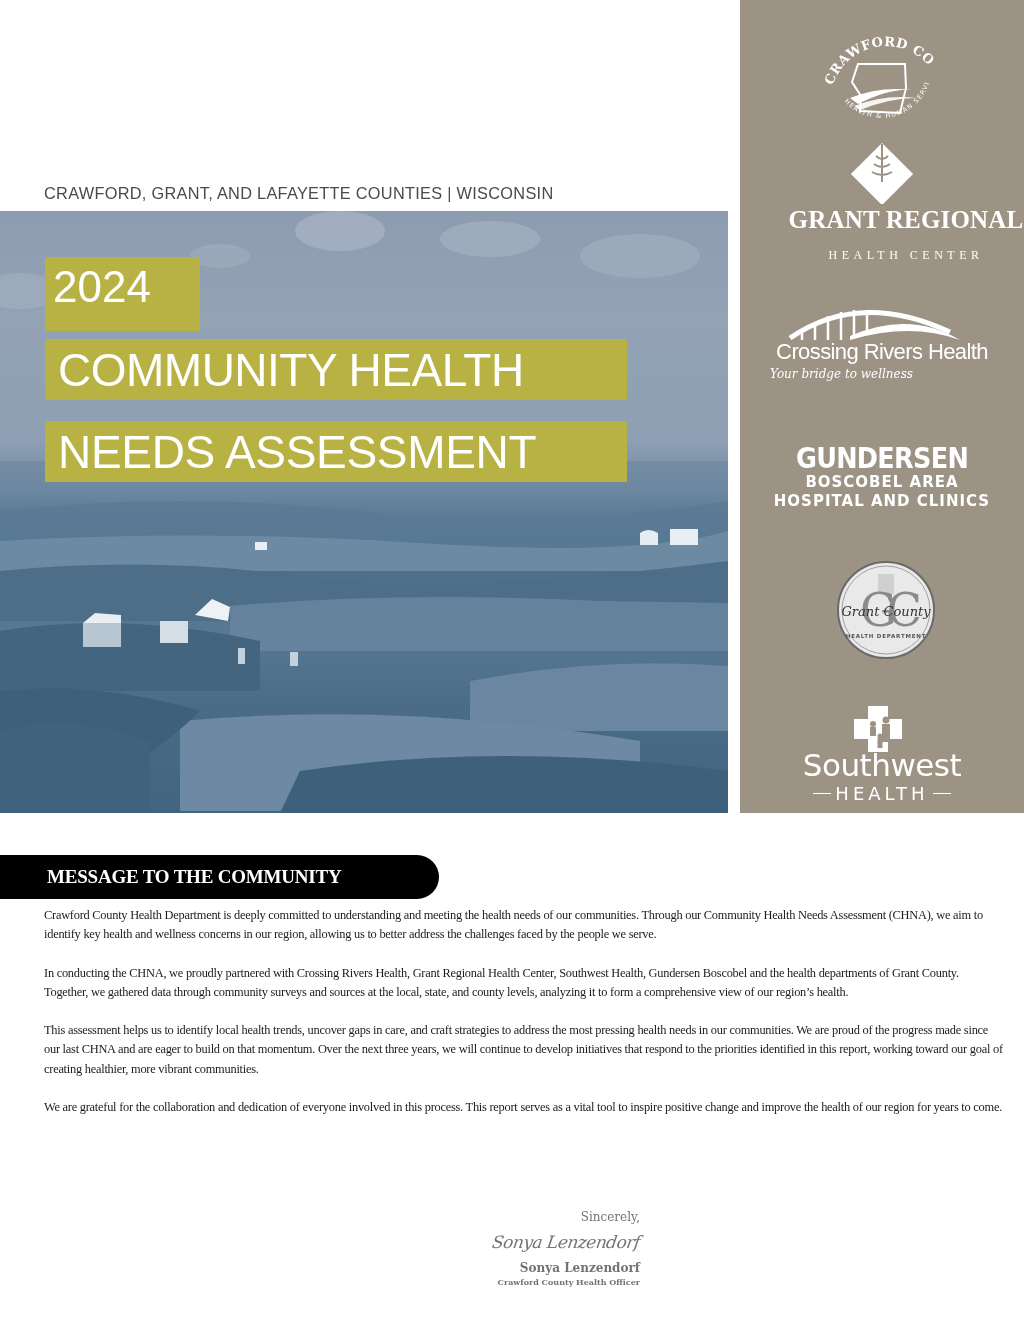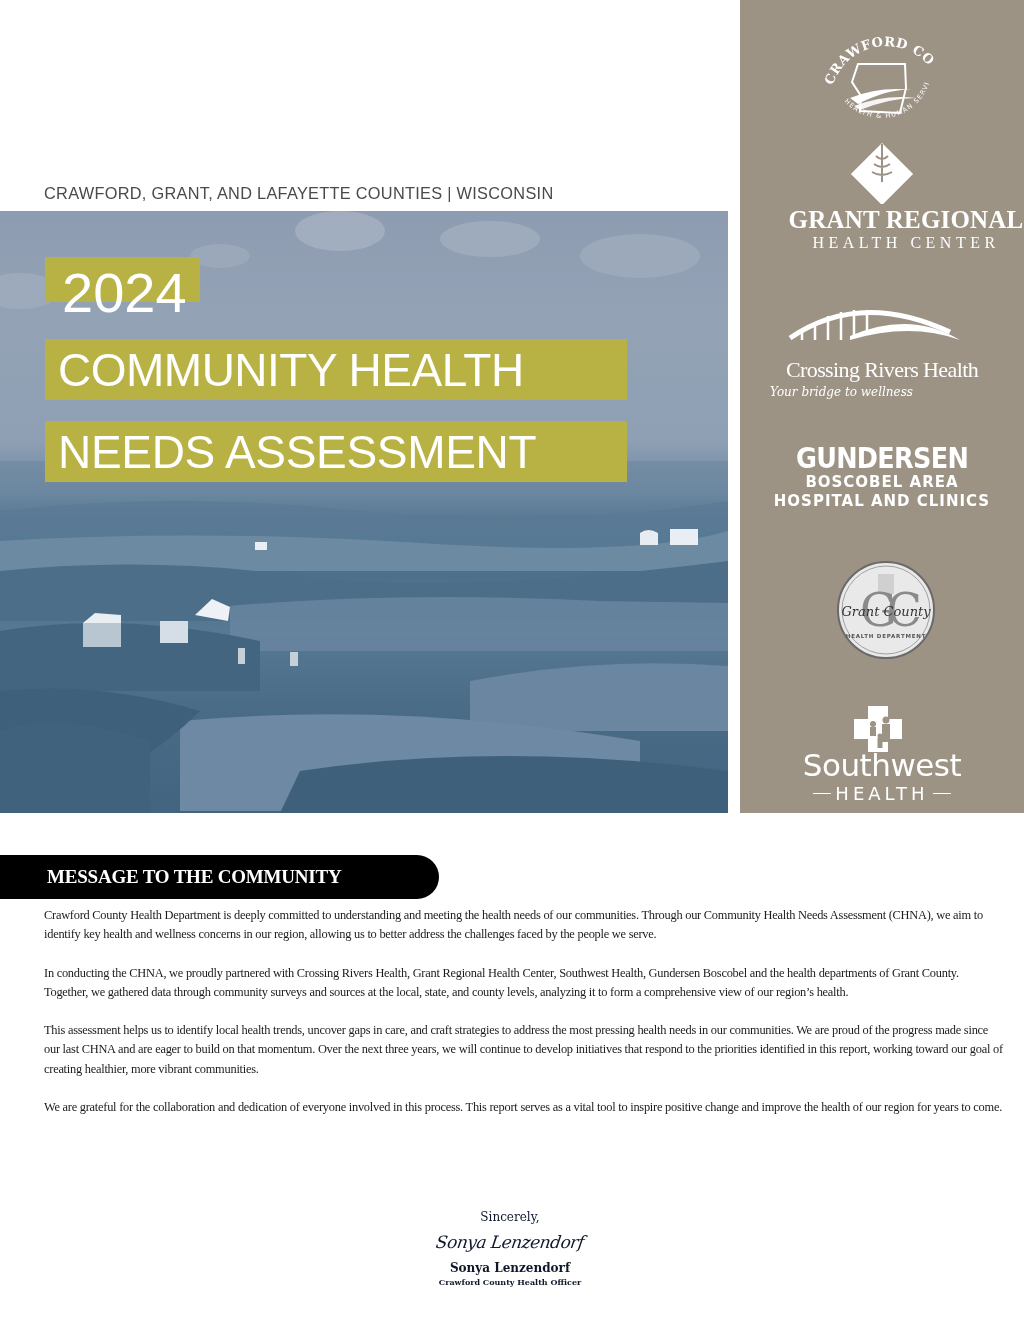--- a/index.html
+++ b/index.html
@@ -17,36 +17,36 @@
     overflow: hidden;
     background: linear-gradient(180deg,#8d9cb0 0%,#93a2b5 18%,#8fa0b4 38%,#6f8aa3 46%,#557690 52%,#4d6f8a 60%,#587994 70%,#4b6c87 82%,#436480 100%);
   }
   .hero svg { position: absolute; left: 0; top: 0; }
 
   .title-box {
     position: absolute; left: 45px; background: #b8b244;
     color: #ffffff; font-family: "Liberation Sans", sans-serif; font-weight: 400;
     line-height: 1; white-space: nowrap;
   }
-  .tb-year { top: 46px; width: 155px; height: 45px; font-size: 56px; padding: 8px 0 0 17px; }
+  .tb-year { top: 46px; width: 155px; height: 74px; font-size: 44px; padding: 8px 0 0 8px; }
   .tb-l1 { top: 128px; width: 582px; height: 61px; font-size: 46px; padding: 8px 0 0 13px; letter-spacing: -0.5px; }
   .tb-l2 { top: 210px; width: 582px; height: 61px; font-size: 46px; padding: 8px 0 0 13px; letter-spacing: -0.3px; }
 
   .sidebar {
     position: absolute; left: 740px; top: 0; width: 284px; height: 813px; background: #9c9385;
   }
   .logo { position: absolute; left: 0; width: 284px; text-align: center; color: #ffffff; }
 
   .crawford { top: 18px; height: 115px; }
   .grant { top: 142px; height: 110px; padding-left: 48px; }
   .grant .g-name { font-family: "Liberation Serif", serif; font-size: 25px; font-weight: 700; letter-spacing: 0.2px; margin-top: 65px; line-height: 1; }
-  .grant .g-sub { font-family: "Liberation Serif", serif; font-size: 16px; letter-spacing: 4.5px; margin-top: 2px; }
+  .grant .g-sub { font-family: "Liberation Serif", serif; font-size: 12px; letter-spacing: 4.5px; margin-top: 16px; }
 
   .crossing { top: 300px; height: 100px; }
-  .crossing .c-name { font-family: Liberation Serif, serif; font-size: 22px; letter-spacing: -0.6px; margin-top: 59px; line-height: 1; }
+  .crossing .c-name { font-family: Liberation Sans, sans-serif; font-size: 22px; letter-spacing: -0.6px; margin-top: 41px; line-height: 1; }
   .crossing .c-tag { font-family: "DejaVu Serif", serif; font-style: italic; font-size: 12px; margin-top: 4px; text-align: left; padding-left: 30px; }
 
   .gundersen { top: 444px; height: 80px; }
   .gundersen .gu-name { font-family: "DejaVu Sans", sans-serif; font-weight: 700; font-size: 29px; letter-spacing: -0.8px; line-height: 1; transform: scaleX(0.88); }
   .gundersen .gu-sub { font-family: "DejaVu Sans", sans-serif; font-weight: 700; font-size: 15px; letter-spacing: 1px; line-height: 19px; }
 
   .gc { top: 560px; height: 100px; }
   .southwest { top: 700px; height: 110px; }
   .southwest .s-name { font-family: "DejaVu Sans", sans-serif; font-size: 31px; letter-spacing: -0.5px; margin-top: 50px; line-height: 1; }
   .southwest .s-sub { font-family: "DejaVu Sans", sans-serif; font-size: 18px; letter-spacing: 4px; margin-top: 2px; display: flex; align-items: center; justify-content: center; gap: 4px; }
@@ -58,21 +58,21 @@
     color: #ffffff; font-family: "Liberation Serif", serif; font-weight: 700; font-size: 19px;
     padding: 11px 0 0 47px; letter-spacing: -0.2px;
   }
 
   .body-text {
     position: absolute; left: 44px; top: 906px; width: 960px;
     font-family: Liberation Serif, serif; font-size: 12.4px; line-height: 19.3px; color: #1b1b1b;
   }
   .body-text p { margin-bottom: 19px; letter-spacing: -0.25px; }
 
-  .signoff { position: absolute; left: 380px; top: 1210px; width: 260px; text-align: center; color: #0f172a; }
+  .signoff { position: absolute; left: 380px; top: 1210px; width: 260px; text-align: right; color: #737373; }
   .signoff .sincerely { font-family: "DejaVu Serif", serif; font-size: 12px; }
   .signoff .sig { font-family: "DejaVu Serif", serif; font-style: italic; font-size: 17px; margin-top: 8px; letter-spacing: -0.5px; transform: skewX(-8deg); }
   .signoff .name { font-family: "DejaVu Serif", serif; font-size: 12px; margin-top: 9px; font-weight: 600; }
   .signoff .role { font-family: "DejaVu Serif", serif; font-size: 8px; margin-top: 2px; font-weight: 600; }
 </style>
 </head>
 <body>
 
 <div class="subtitle">CRAWFORD, GRANT, AND LAFAYETTE COUNTIES | WISCONSIN</div>
 

